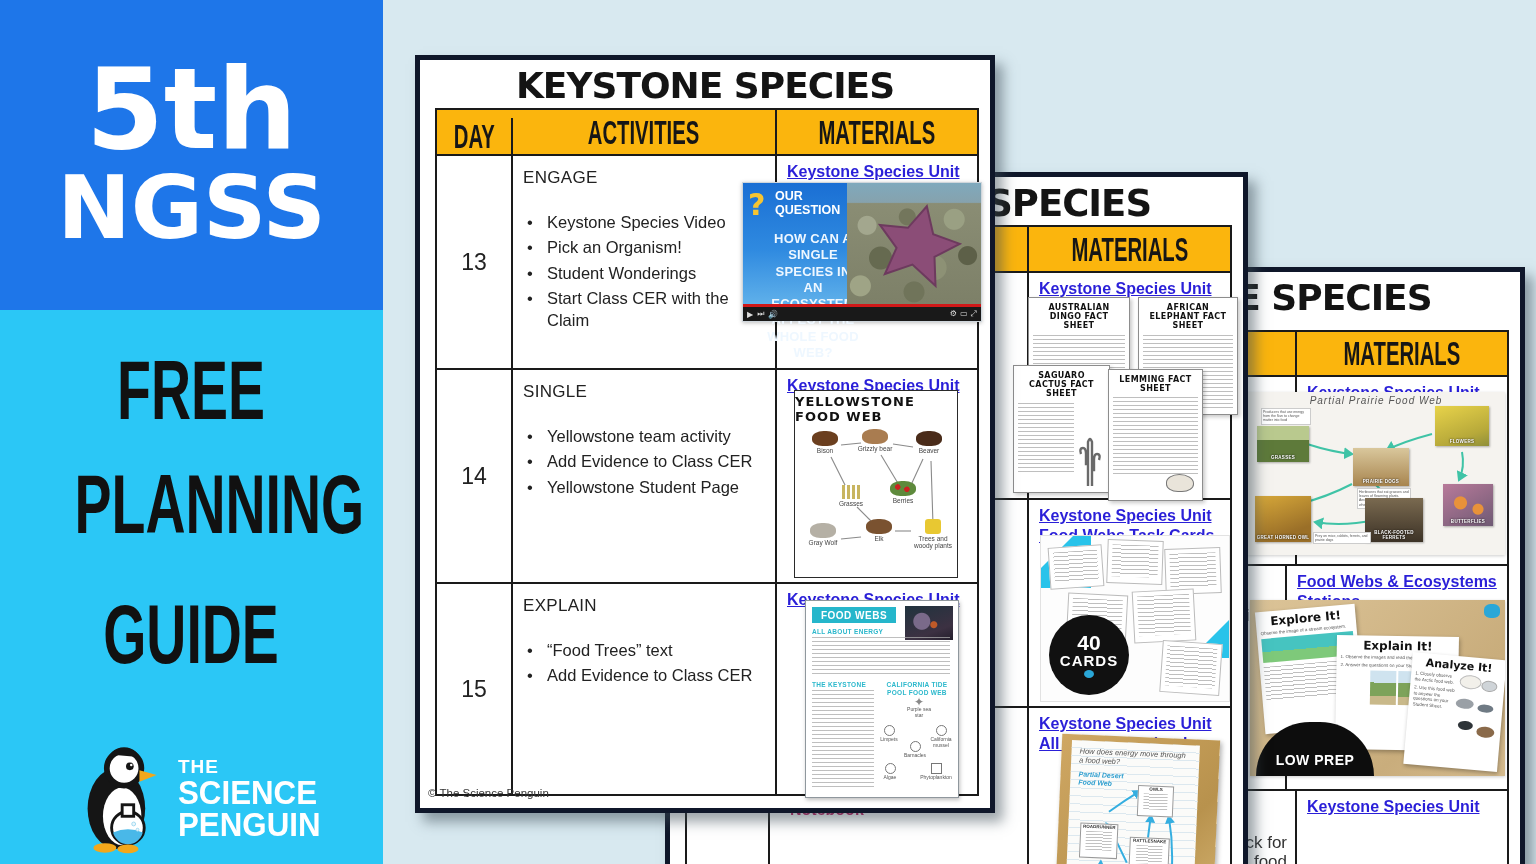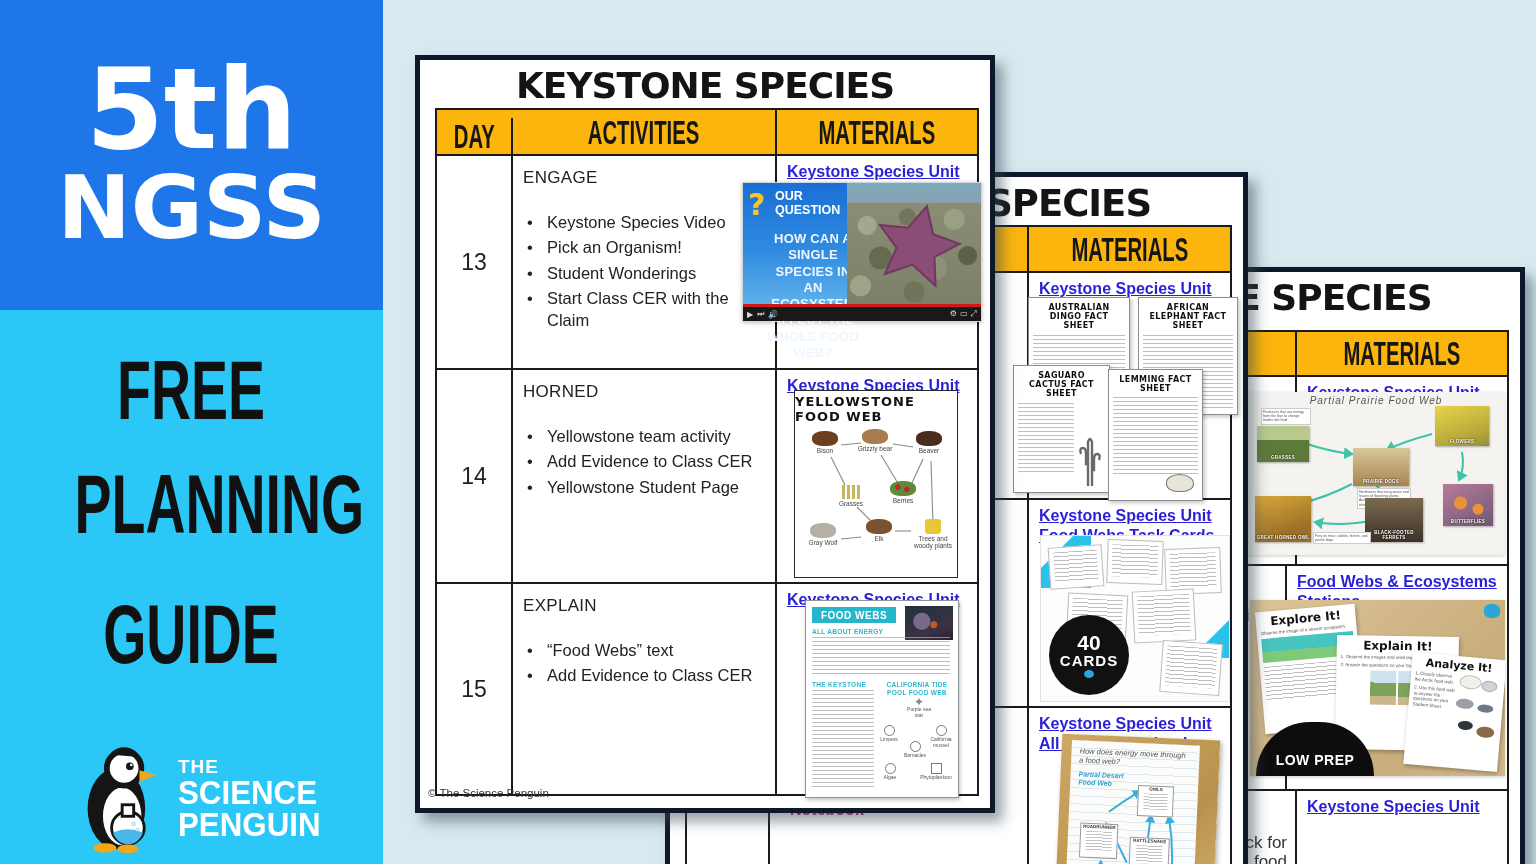--- a/index.html
+++ b/index.html
@@ -442,37 +442,37 @@
               <li>Start Class CER with the Claim</li>
             </ul>
         </div>
         <div class="tcell matcell" style="flex:1;">
           <span class="doclink">Keystone Species Unit</span>
         </div>
       </div>
       <div class="trow" style="height:212px;">
         <div class="tcell daycell" style="width:76px;">14</div>
         <div class="tcell actcell" style="width:264px;">
-          <div class="phase">HORNED</div>
+          <div class="phase">SINGLE</div>
           <ul class="bullets">
               <li>Yellowstone team activity</li>
               <li>Add Evidence to Class CER</li>
               <li>Yellowstone Student Page</li>
             </ul>
         </div>
         <div class="tcell matcell" style="flex:1;">
           <span class="doclink">Keystone Species Unit</span>
         </div>
       </div>
       <div class="trow" style="flex:1;">
         <div class="tcell daycell" style="width:76px;">15</div>
         <div class="tcell actcell" style="width:264px;">
           <div class="phase">EXPLAIN</div>
           <ul class="bullets">
-              <li>“Food Webs” text</li>
+              <li>“Food Trees” text</li>
               <li>Add Evidence to Class CER</li>
             </ul>
         </div>
         <div class="tcell matcell" style="flex:1;">
           <span class="doclink">Keystone Species Unit</span>
         </div>
       </div>
     </div>
     <div style="position:absolute;left:8px;top:727px;font-size:11.5px;color:#333;">© The Science Penguin</div>
 

